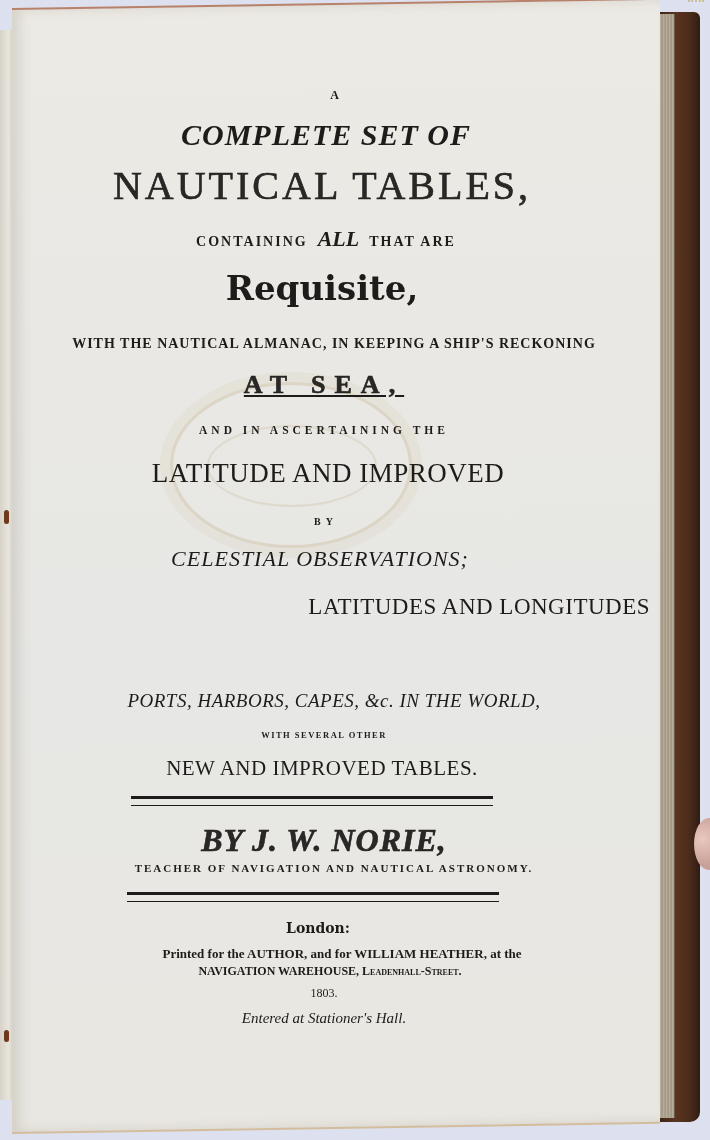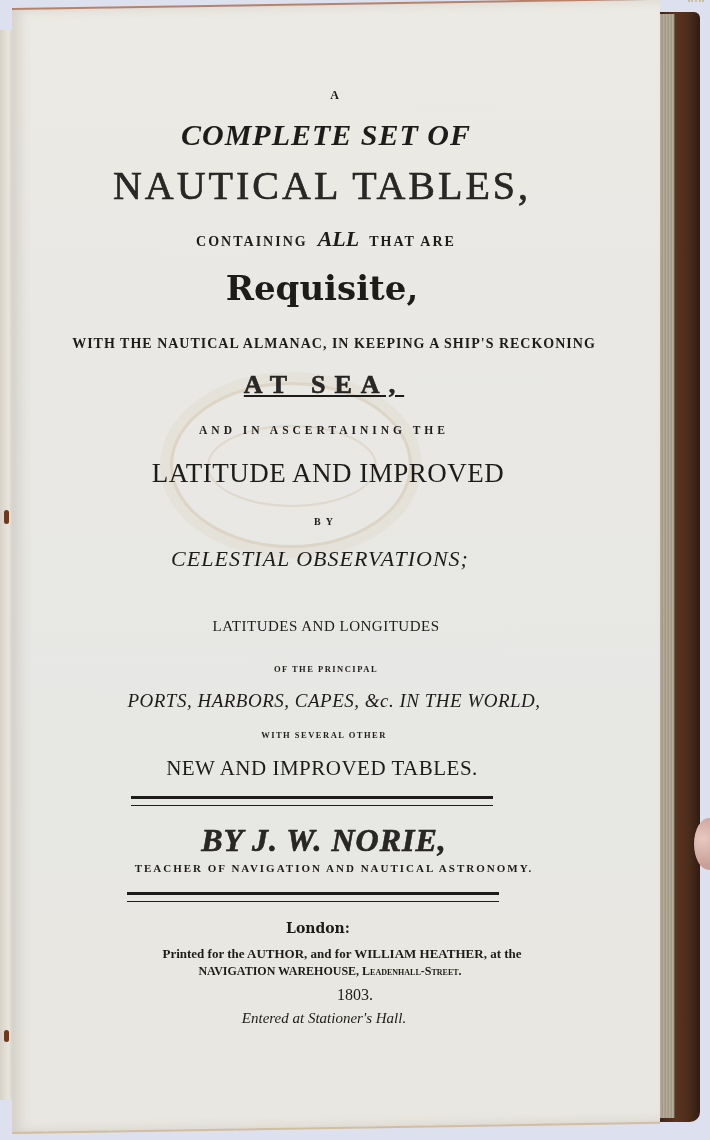--- a/index.html
+++ b/index.html
@@ -184,23 +184,22 @@
 
       <div class="line caps-small" style="top:414px; font-size:11.5px; letter-spacing:4px; left:-12px;">AND IN ASCERTAINING THE</div>
 
       <div class="line" style="top:448px; font-size:27px; letter-spacing:0.5px; left:-8px;">LATITUDE AND IMPROVED</div>
 
       <div class="line caps-small" style="top:506px; font-size:10px; letter-spacing:5px; left:-10px;">BY</div>
 
       <div class="line italic-caps" style="top:536px; font-size:22px; letter-spacing:1px; left:-16px; font-weight:normal;">CELESTIAL OBSERVATIONS;</div>
 
 
-      <div class="line" style="top:608px; font-size:15px; letter-spacing:0.5px; left:-10px;">LATITUDES AND LONGITUDES</div>
-
-      <div class="line caps-small" style="top:654px; font-size:8.5px; letter-spacing:1.5px; left:-10px;">OF THE PRINCIPAL</div>
+      <div class="line" style="top:584px; font-size:23px; letter-spacing:0.5px; left:-10px;text-align:right;">LATITUDES AND LONGITUDES</div>
+
 
       <div class="line italic-caps" style="top:680px; font-size:19px; letter-spacing:0.5px; left:-2px; font-weight:normal;">PORTS, HARBORS, CAPES, &amp;c. IN THE WORLD,</div>
 
       <div class="line caps-small" style="top:720px; font-size:8.5px; letter-spacing:1.5px; left:-12px;">WITH SEVERAL OTHER</div>
 
       <div class="line" style="top:746px; font-size:21px; letter-spacing:0.5px; left:-14px;">NEW AND IMPROVED TABLES.</div>
 
       <div class="rule" style="left:119px; top:786px; width:362px;"></div>
 
       <div class="line outline italic-caps" style="top:812px; font-size:32px; letter-spacing:1px; left:-12px; font-weight:bold;">BY J. W. NORIE,</div>
@@ -208,19 +207,19 @@
       <div class="line caps-small" style="top:852px; font-size:11px; letter-spacing:2px; left:-2px;">TEACHER OF NAVIGATION AND NAUTICAL ASTRONOMY.</div>
 
       <div class="rule" style="left:115px; top:882px; width:372px;"></div>
 
       <div class="line blackletter" style="top:910px; font-size:14px; left:-18px;">London:</div>
 
       <div class="line" style="top:936px; font-size:13px; font-weight:bold; left:6px;">Printed for the AUTHOR, and for WILLIAM HEATHER, at the</div>
 
       <div class="line" style="top:954px; font-size:12px; font-weight:bold; left:-6px; font-variant:small-caps;">NAVIGATION WAREHOUSE, Leadenhall-Street.</div>
 
-      <div class="line" style="top:976px; font-size:16px; left:-12px;margin-left:31px;">1803.</div>
+      <div class="line" style="top:976px; font-size:12px; left:-12px;">1803.</div>
 
       <div class="line" style="top:1000px; font-size:15px; font-style:italic; left:-12px;">Entered at Stationer's Hall.</div>
 
     </div>
   </div>
 </div>
 
 </body></html>

